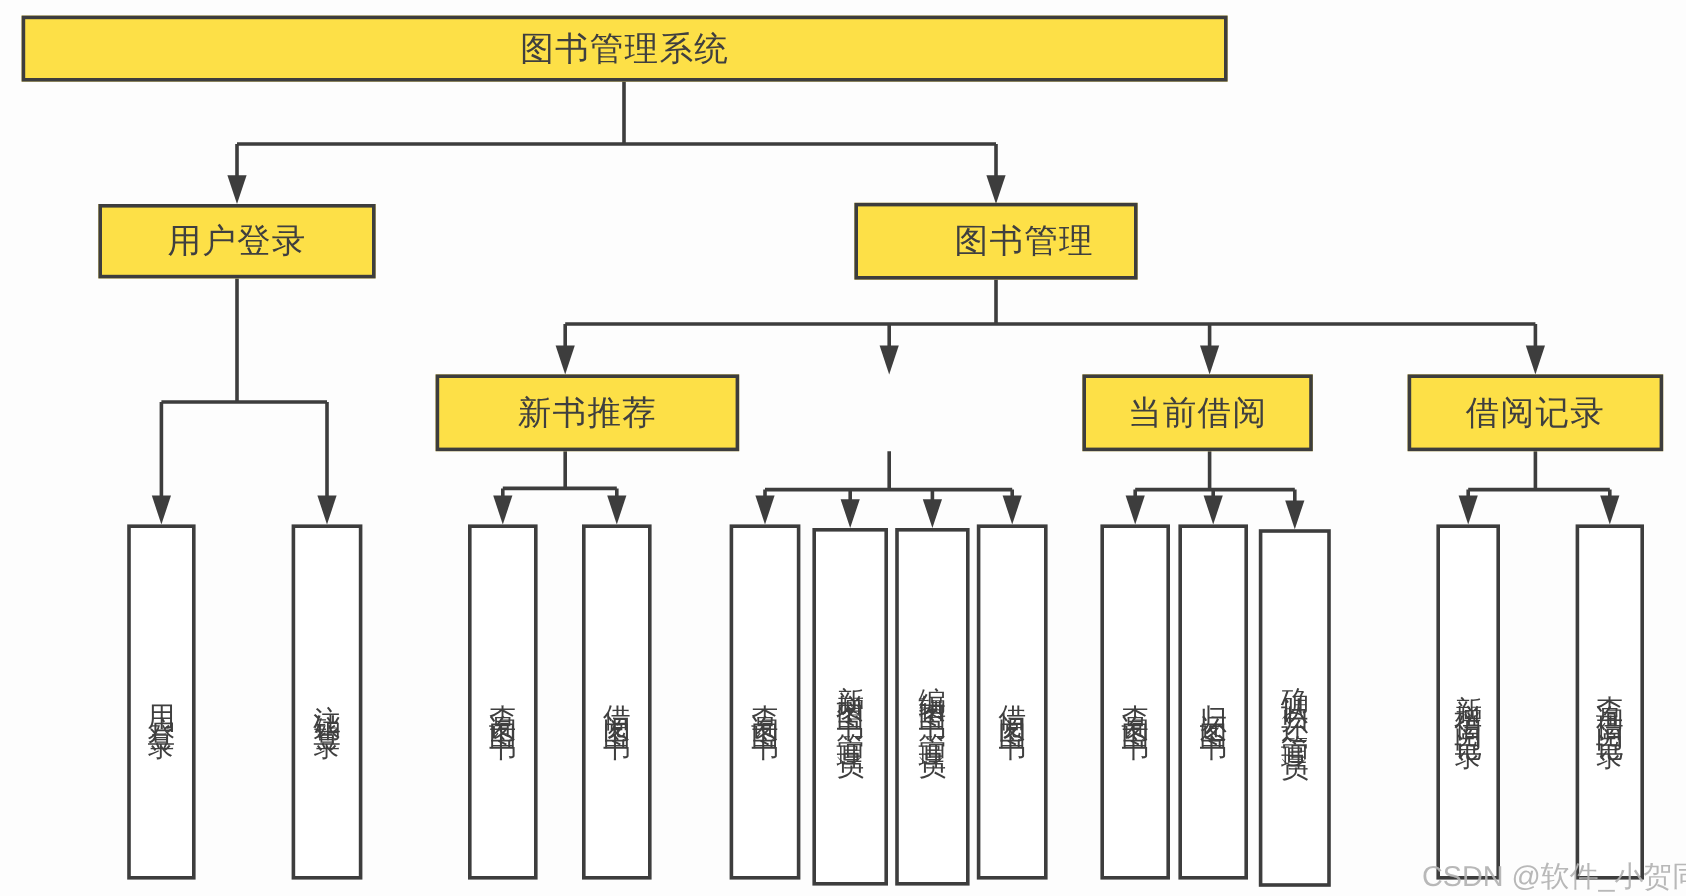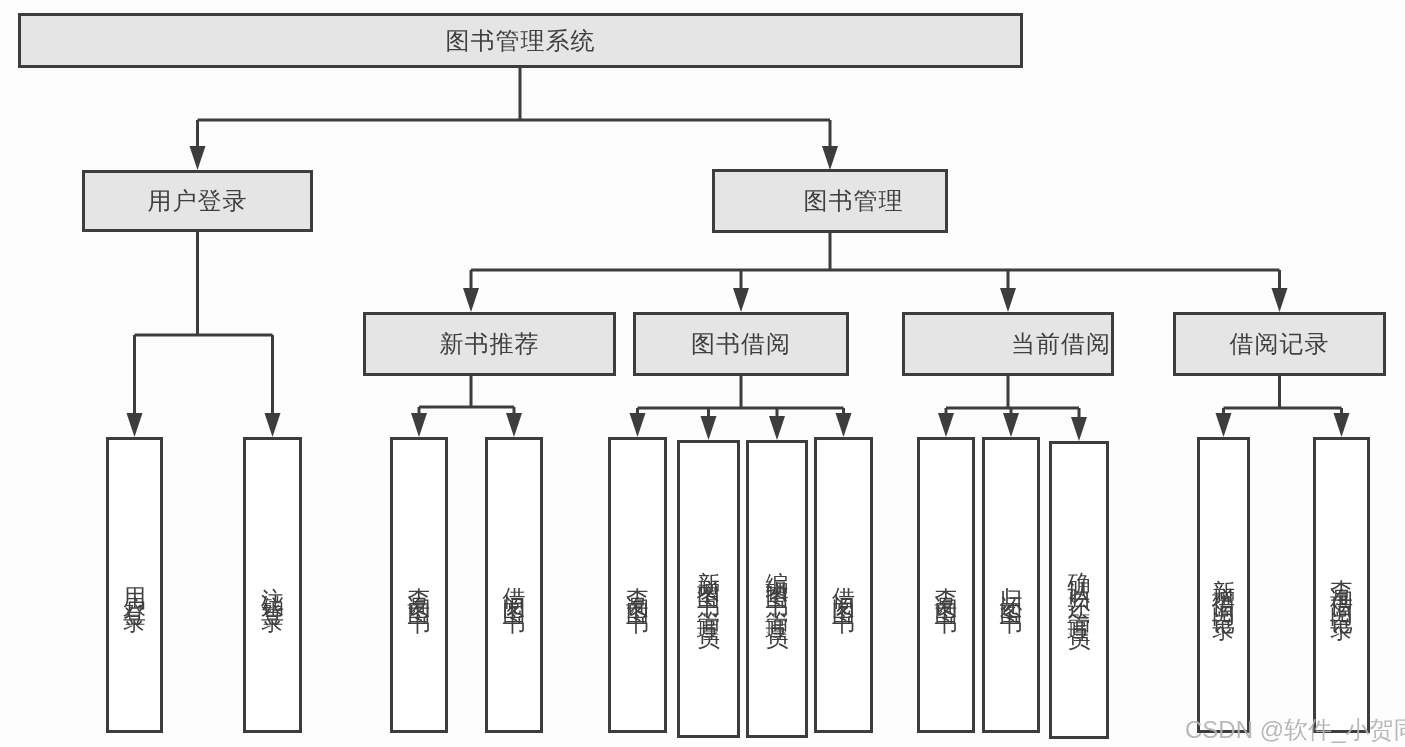--- a/index.html
+++ b/index.html
@@ -15,26 +15,26 @@
     font-family: "Liberation Sans", "DejaVu Sans", sans-serif;
     color: var(--text);
     overflow: hidden;
   }
   .stage { position: relative; width: 1405px; height: 747px; }
   svg.wires { position: absolute; left: 0; top: 0; width: 1405px; height: 747px; color: var(--line); }
   svg.wires path { stroke: currentColor; stroke-width: 3; fill: none; }
   svg.wires polygon { fill: currentColor; stroke: none; }
   .box {
     position: absolute;
-    background: #e5e5e5;
+    background: #fde047;
     border: 3px solid var(--line);
     display: flex;
     align-items: center;
     justify-content: center;
-    font-size: 24px;
+    font-size: 28px;
     letter-spacing: 1px;
     color: var(--text);
   }
   .leaf {
     position: absolute;
     background: #ffffff;
     border: 3px solid var(--line);
     display: flex;
     align-items: center;
     justify-content: center;
@@ -114,24 +114,21 @@
   <div class="box" style="left:82px; top:170px; width:231px; height:62px;">
     <span>用户登录</span>
   </div>
   <div class="box" style="left:712px; top:169px; width:236px; height:64px;padding-left:47px;">
     <span>图书管理</span>
   </div>
 
   <div class="box" style="left:363px; top:312px; width:253px; height:64px;">
     <span>新书推荐</span>
   </div>
-  <div class="box" style="left:633px; top:312px; width:216px; height:64px;">
-    <span>图书借阅</span>
-  </div>
-  <div class="box" style="left:902px; top:312px; width:212px; height:64px;justify-content:flex-end;">
+  <div class="box" style="left:902px; top:312px; width:192px; height:64px;">
     <span>当前借阅</span>
   </div>
   <div class="box" style="left:1173px; top:312px; width:213px; height:64px;">
     <span>借阅记录</span>
   </div>
 
   <div class="leaf" style="left:106px; top:437px; width:57px; height:296px;">
     <span class="vtext">用户登录</span>
   </div>
   <div class="leaf" style="left:243px; top:437px; width:59px; height:296px;">

